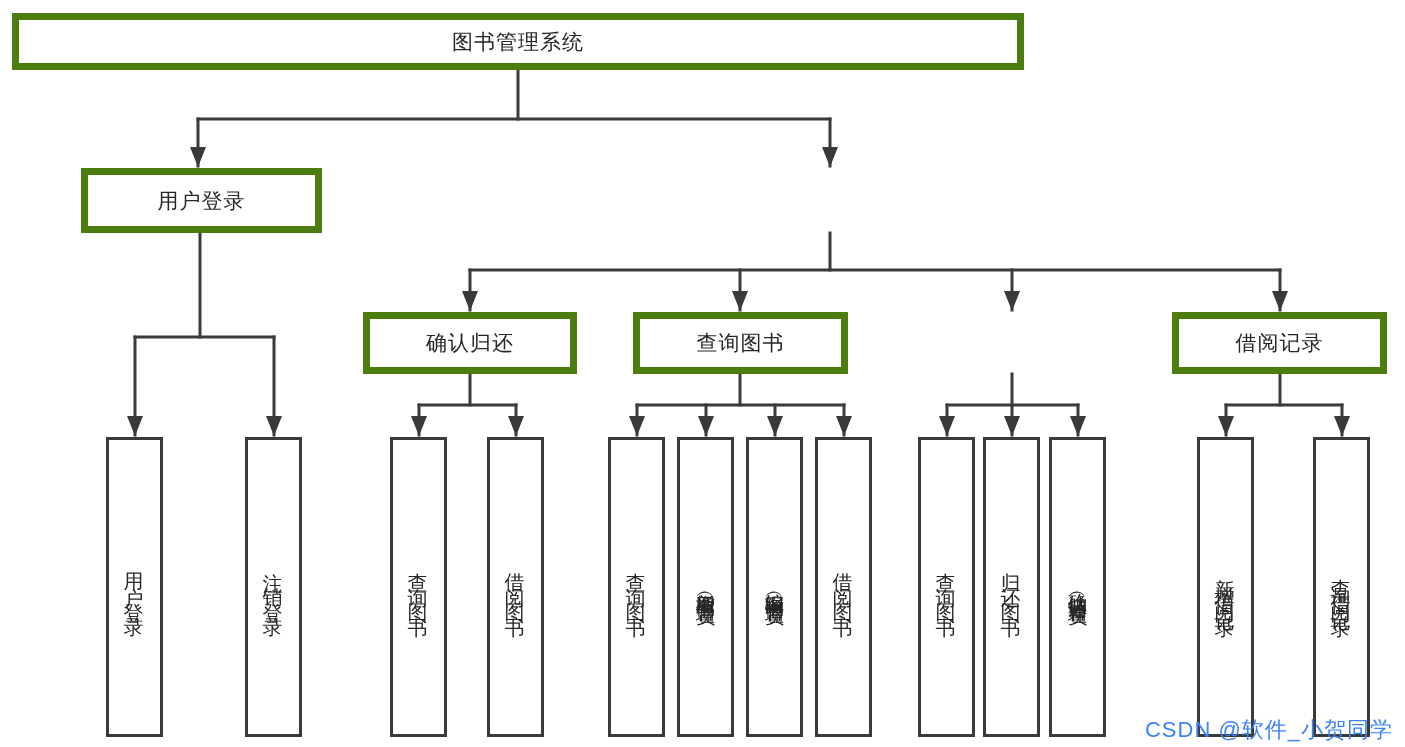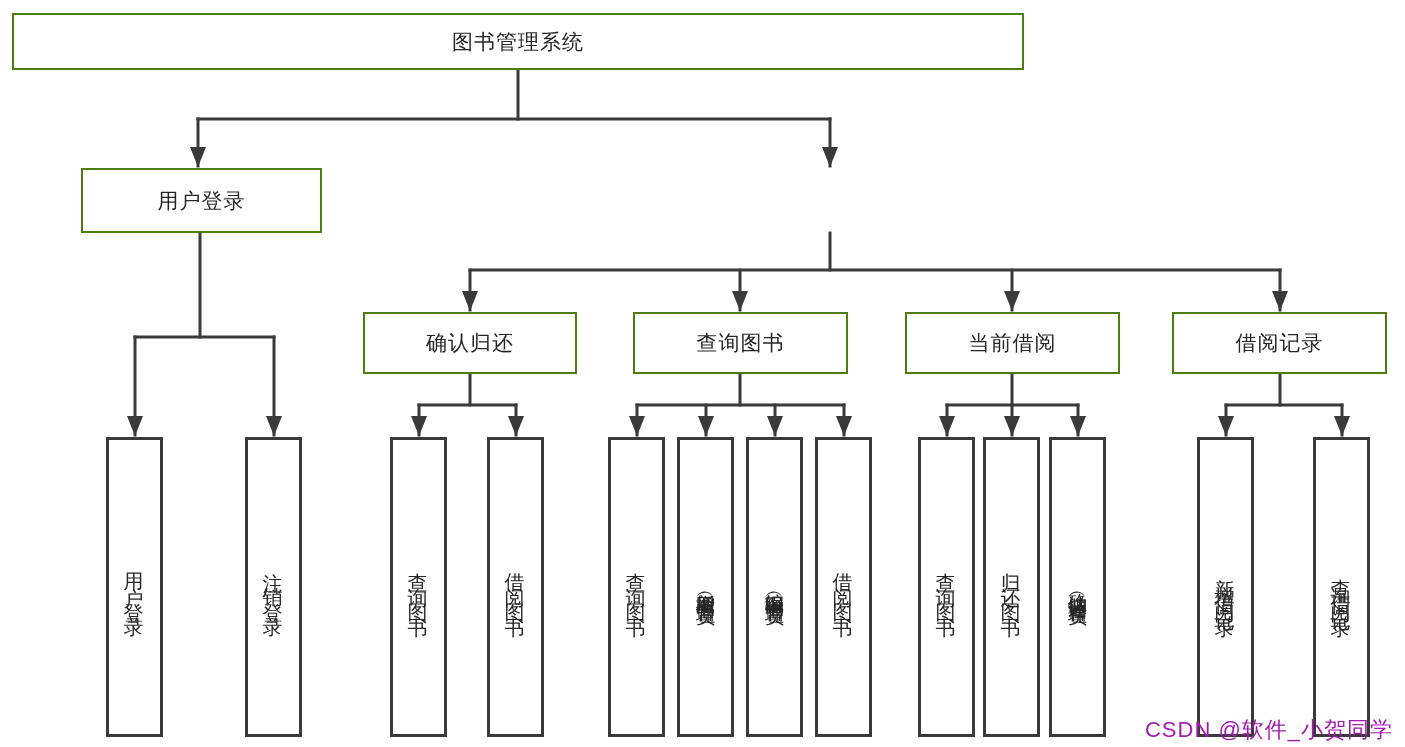--- a/index.html
+++ b/index.html
@@ -13,21 +13,21 @@
   }
   #wires {
     position: absolute;
     left: 0; top: 0;
     width: 1405px; height: 747px;
     z-index: 0;
   }
   .hbox {
     position: absolute;
     box-sizing: border-box;
-    border: 2px solid #4d7c0f;
+    border: 7px solid #4d7c0f;
     background: #ffffff;
     display: flex;
     align-items: center;
     justify-content: center;
     font-size: 21px;
     color: #262626;
     letter-spacing: 1px;
     z-index: 1;
   }
   .vbox {
@@ -65,21 +65,21 @@
   .vB1 { left: 390px; }  .vB2 { left: 487px; }
   .vC1 { left: 608px; }  .vC2 { left: 677px; }  .vC3 { left: 746px; }  .vC4 { left: 815px; }
   .vD1 { left: 918px; }  .vD2 { left: 983px; }  .vD3 { left: 1049px; }
   .vE1 { left: 1197px; } .vE2 { left: 1313px; }
 
   #watermark {
     position: absolute;
     right: 12px;
     bottom: 2px;
     font-size: 22px;
-    color: #a21caf;
+    color: #3b82f6;
     letter-spacing: 1px;
     z-index: 5;
     white-space: nowrap;
   }
 </style>
 </head>
 <body>
 
 <div id="canvas">
 
@@ -132,21 +132,20 @@
       <line x1="1342" y1="405" x2="1342" y2="435" marker-end="url(#ah)"></line>
     </g>
   </svg>
 
   <div class="hbox root">图书管理系统</div>
 
   <div class="hbox l2-login">用户登录</div>
 
   <div class="hbox l3-recom">确认归还</div>
   <div class="hbox l3-borrow">查询图书</div>
-  <div class="hbox l3-cur">当前借阅</div>
   <div class="hbox l3-rec">借阅记录</div>
 
   <div class="vbox len4 vA1">用户登录</div>
   <div class="vbox len4 vA2">注销登录</div>
 
   <div class="vbox len4 vB1">查询图书</div>
   <div class="vbox len4 vB2">借阅图书</div>
 
   <div class="vbox len4 vC1">查询图书</div>
   <div class="vbox len9 vC2">新增图书（管理员）</div>

